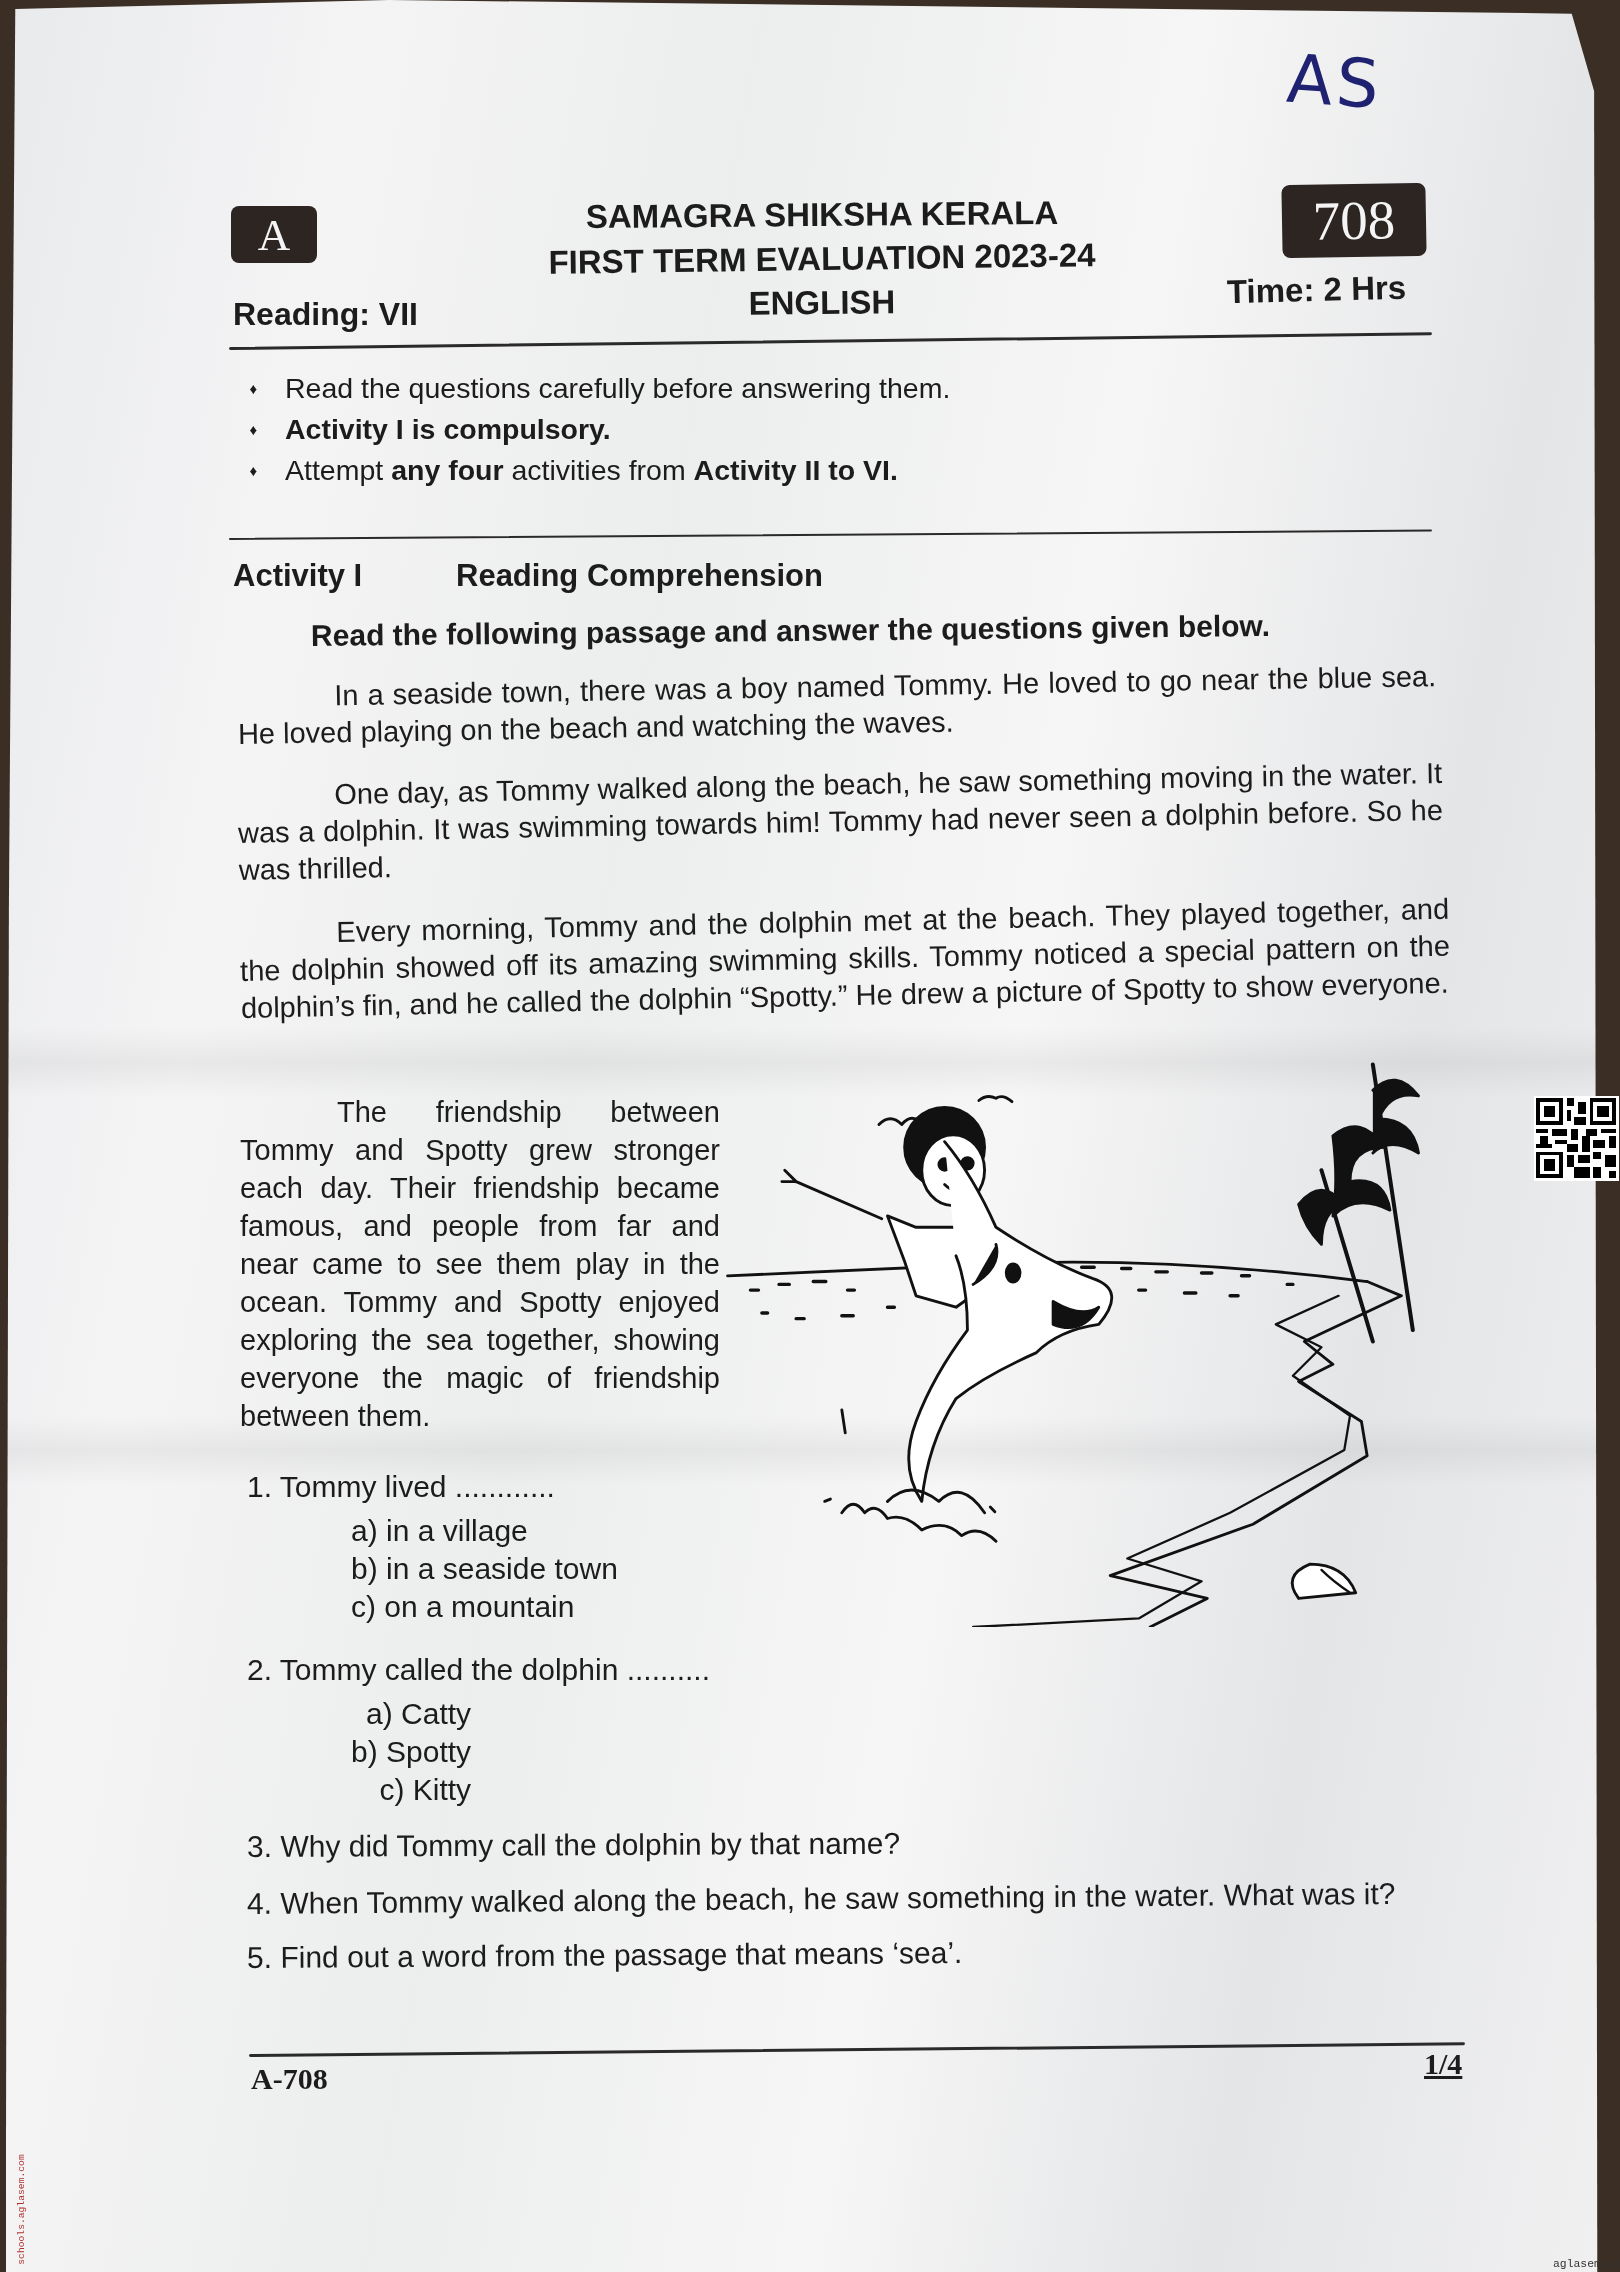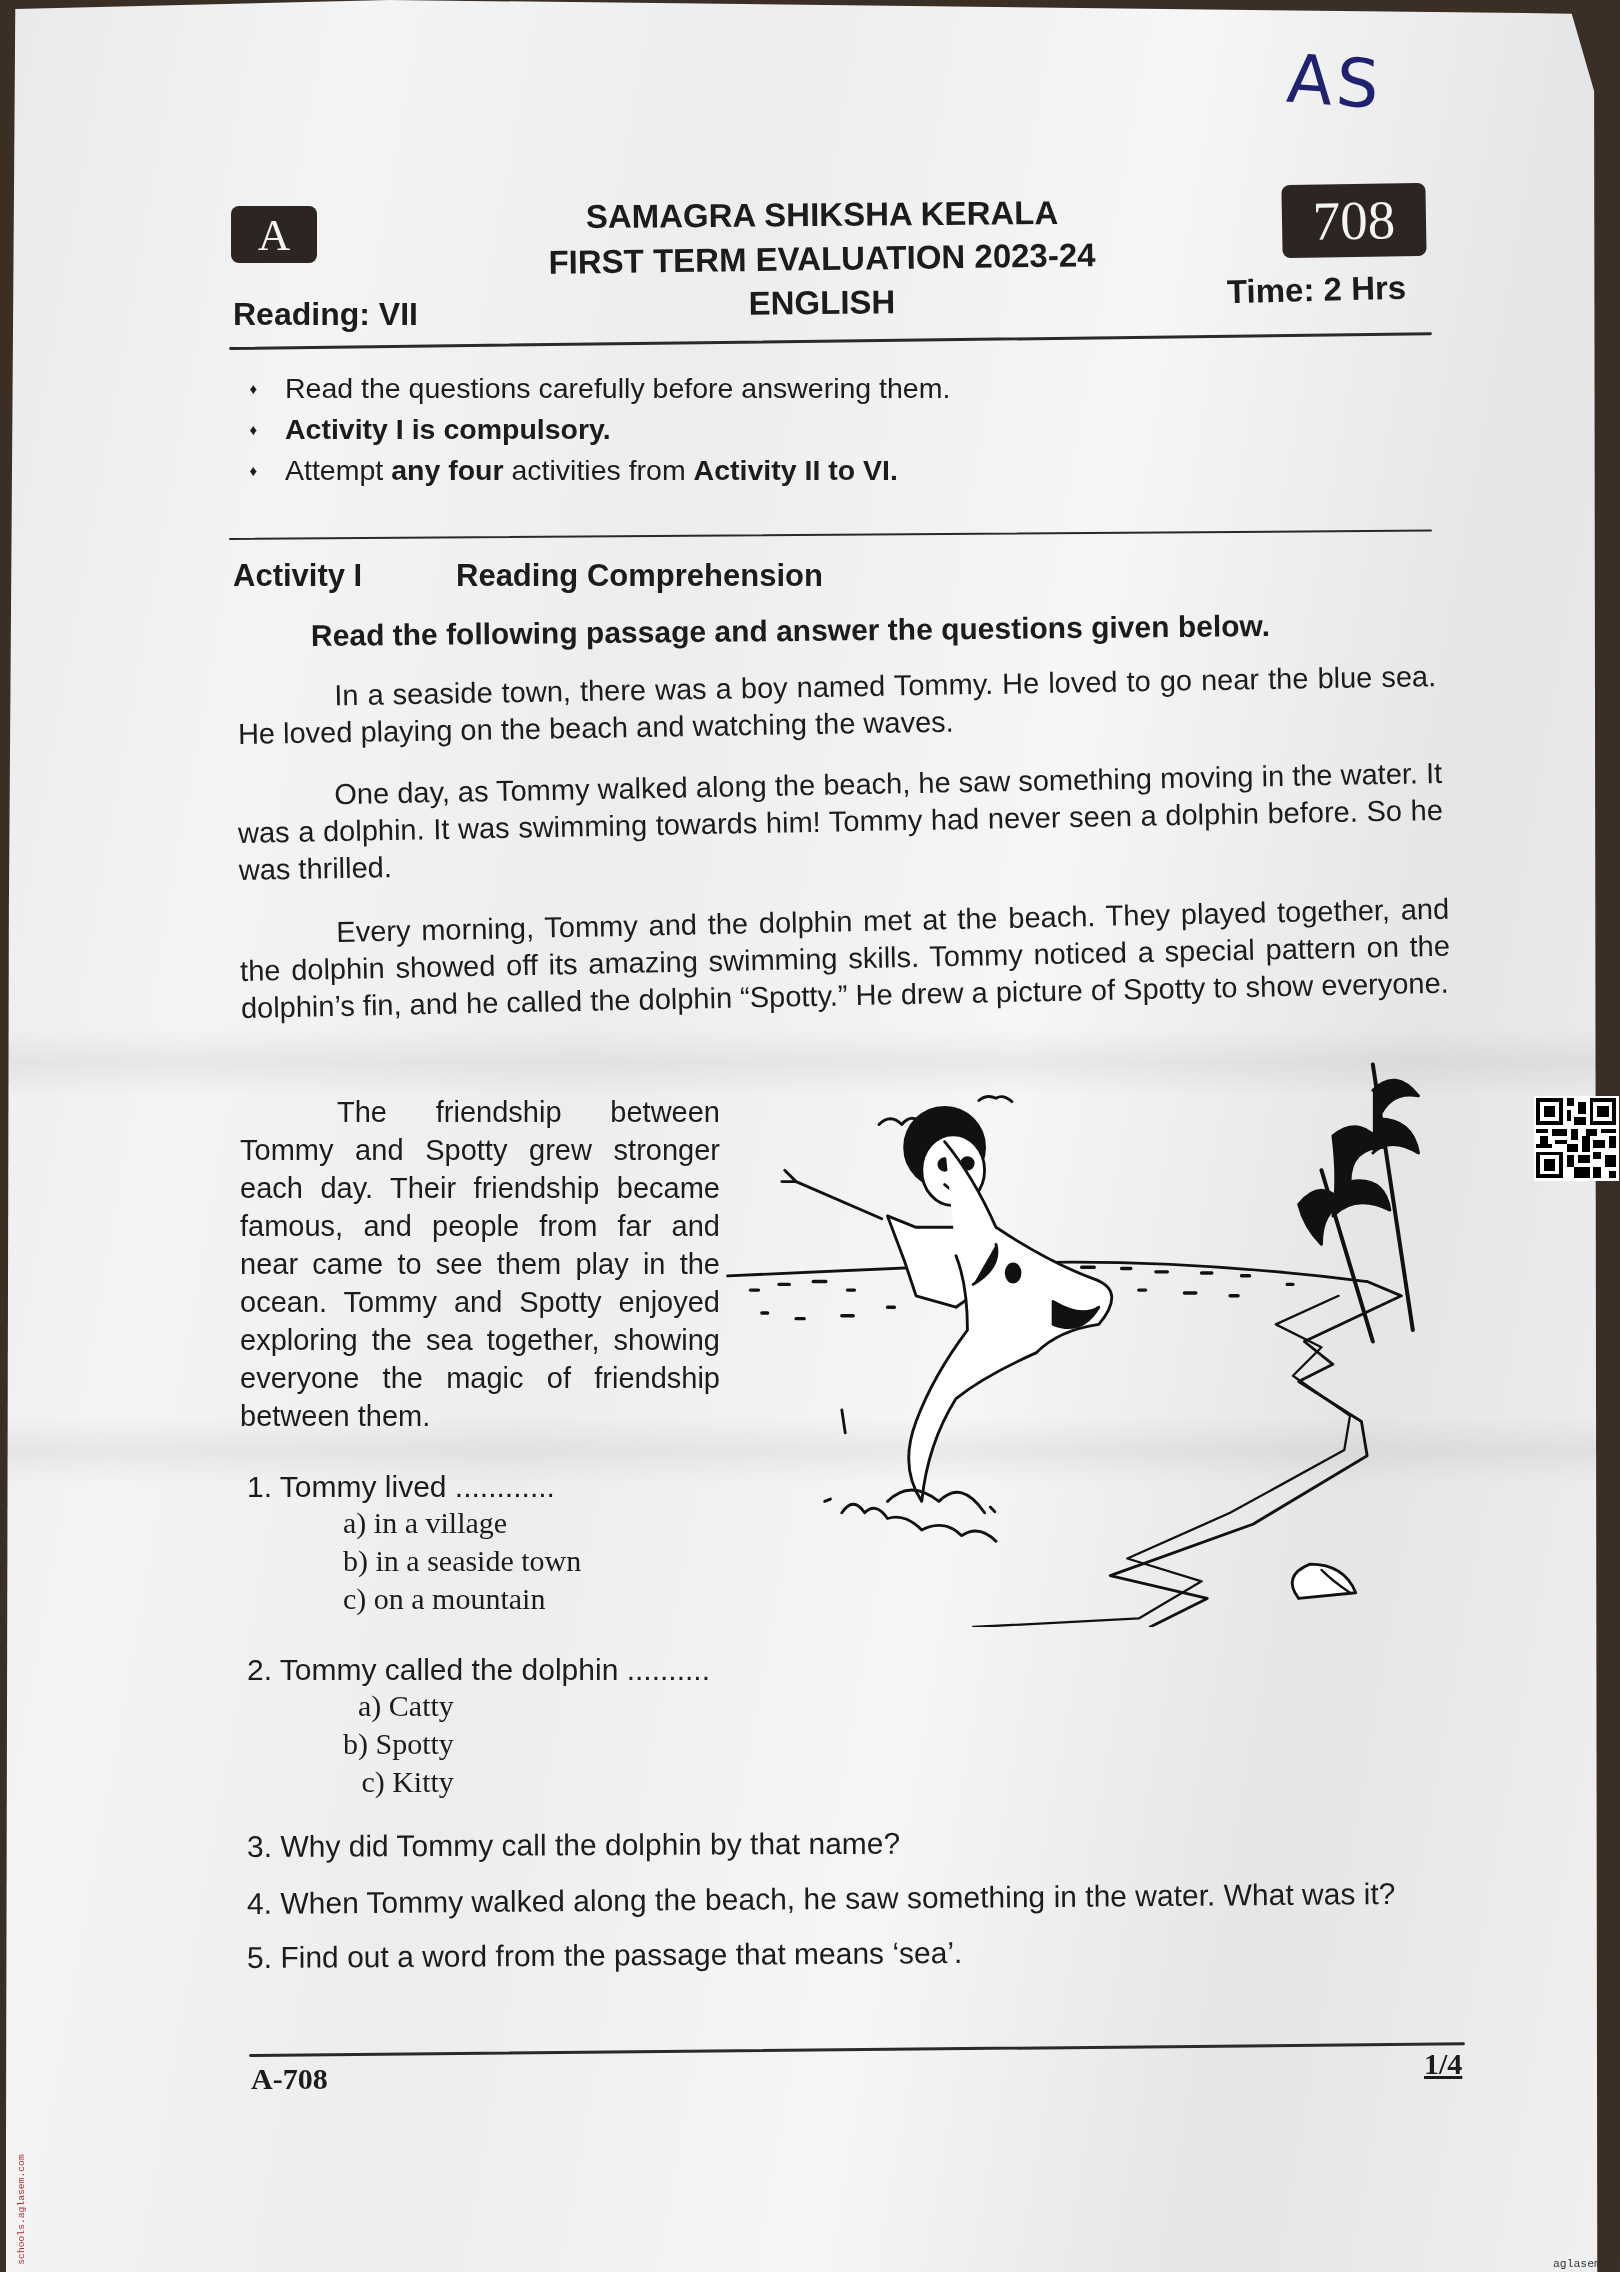--- a/index.html
+++ b/index.html
@@ -48,21 +48,21 @@
     .act-title { left: 425px; top: 558px; font-size: 31px; font-weight: bold; margin-left: 31px; }
     .directive { left: 311px; top: 619px; font-size: 30px; font-weight: bold; transform: rotate(-0.6deg); transform-origin: left; }
     .para { font-size: 29px; line-height: 37px; text-align: justify; }
     .p1 { left: 237px; top: 679px; width: 1199px; transform: rotate(-1deg); transform-origin: left top; }
     .p2 { left: 237px; top: 778px; width: 1205px; transform: rotate(-1.1deg); transform-origin: left top; }
     .p3 { left: 239px; top: 916px; width: 1210px; transform: rotate(-1.2deg); transform-origin: left top; }
     .indent { display: inline-block; width: 97px; }
     .p4 { left: 240px; top: 1093px; width: 480px; font-size: 29px; line-height: 38px; text-align: justify; text-align-last: left; }
     .q { font-size: 30px; }
     .q1 { left: 247px; top: 1470px; }
-    .opts { list-style: none; margin: 0; padding: 0; font-family: Liberation Serif, serif; }
+    .opts { list-style: none; margin: 8px; padding: 0; }
     .opts li { height: 38px; line-height: 38px; }
     .o1 { left: 343px; top: 1504px; font-size: 30px; }
     .q2 { left: 247px; top: 1653px; }
     .o2 { left: 343px; top: 1687px; font-size: 30px; text-align: right; }
     .q3 { left: 247px; top: 1830px; transform: rotate(-0.3deg); transform-origin: left; }
     .q4 { left: 247px; top: 1887px; transform: rotate(-0.5deg); transform-origin: left; }
     .q5 { left: 247px; top: 1941px; transform: rotate(-0.4deg); transform-origin: left; }
     .rule3 { left: 249px; top: 2054px; width: 1216px; transform: rotate(-0.55deg); transform-origin: left center; height: 3.4px; }
     .foot-code { left: 251px; top: 2062px; font-family: "Liberation Serif", serif; font-weight: bold; font-size: 30px; }
     .foot-page { left: 1424px; top: 2047px; font-family: "Liberation Serif", serif; font-weight: bold; font-size: 30px; text-decoration: underline; }

